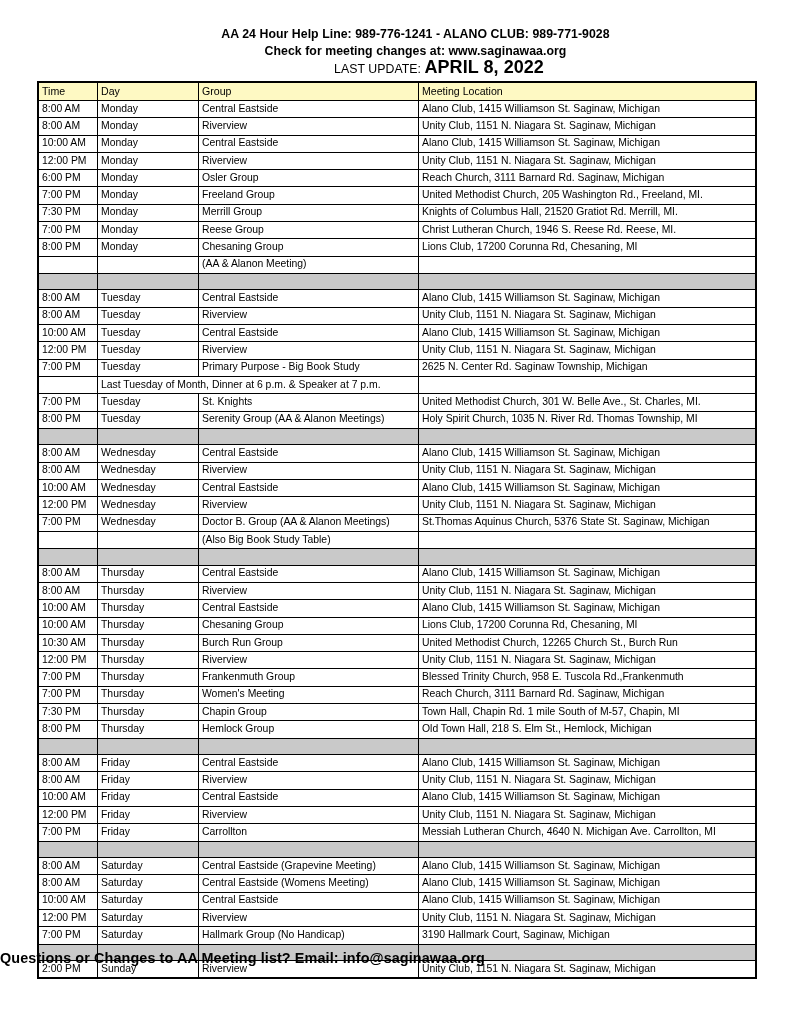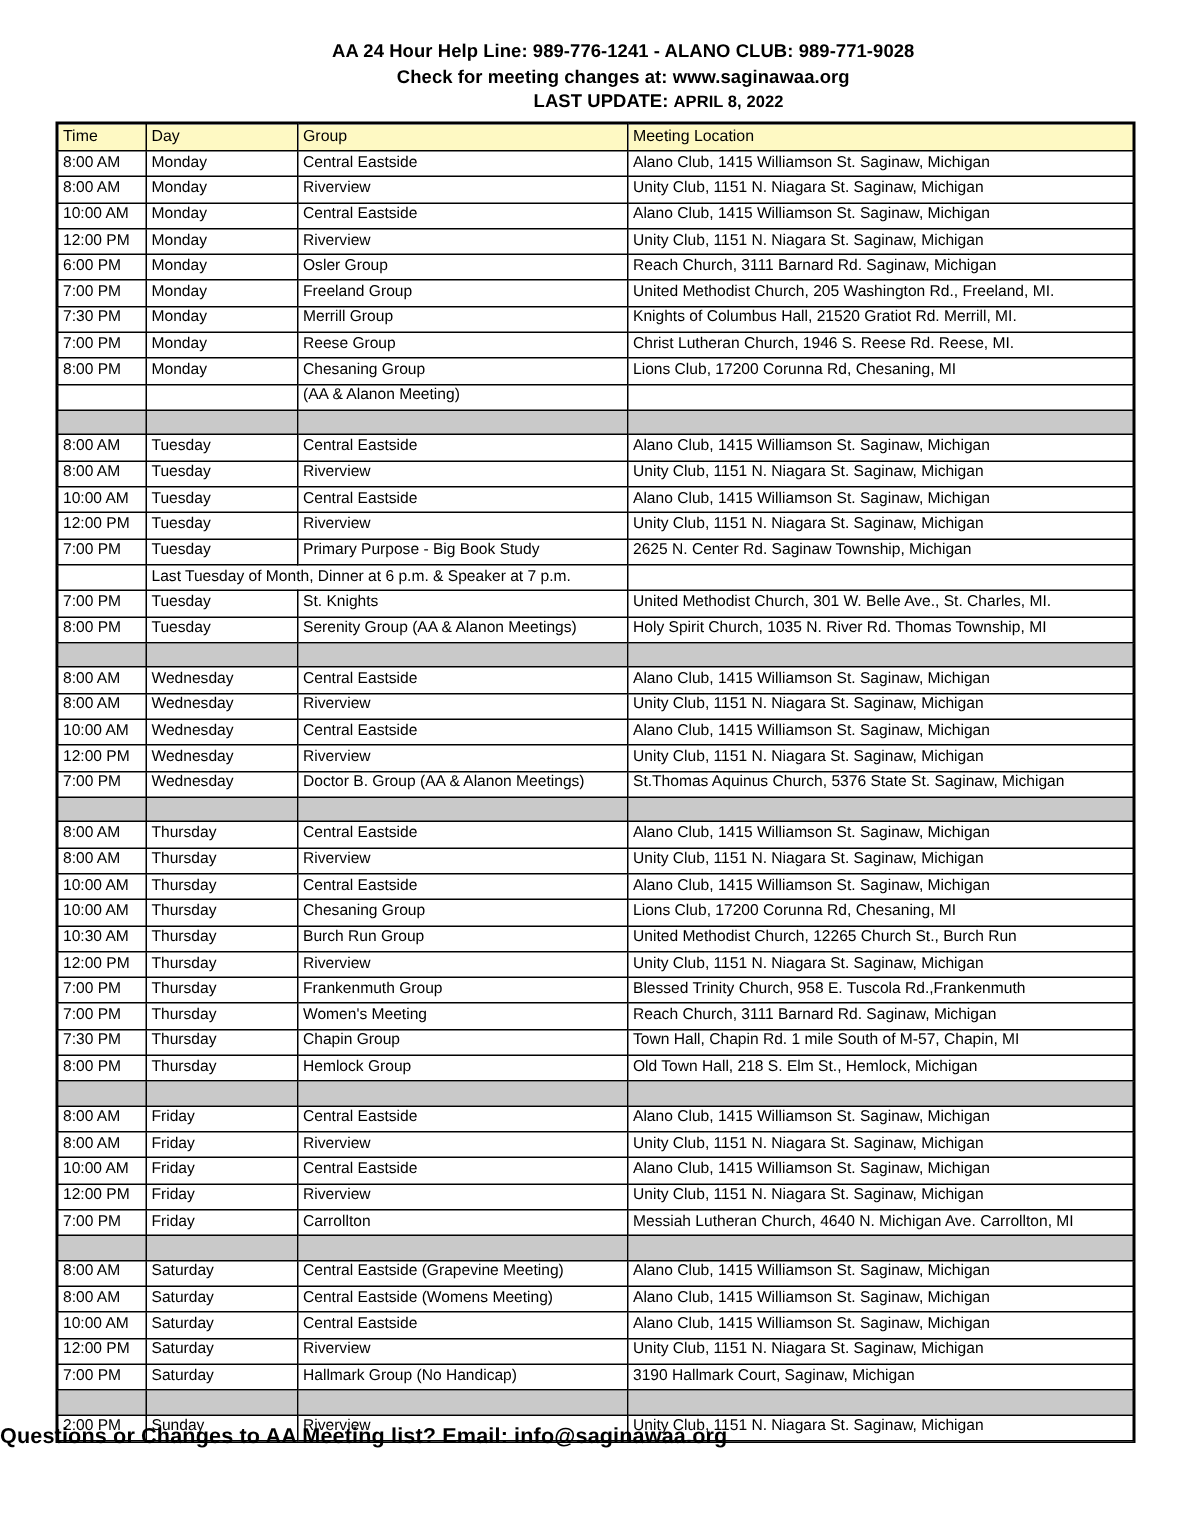--- a/index.html
+++ b/index.html
@@ -32,22 +32,22 @@
   .header-line {
     font-size: 12.3px;
     font-weight: bold;
     line-height: 16.5px;
     letter-spacing: 0.05px;
     white-space: nowrap;
   }
   .header-line.last-update {
     font-size: 12.3px;
   }
-  .last-update-label { font-weight: bold; margin-left: 47px; }
-  .last-update-date  { font-weight: bold; font-size: 11px; }
+  .last-update-label { font-weight: normal; margin-left: 47px; }
+  .last-update-date  { font-weight: bold; font-size: 18px; }
 
   
   .table-wrap {
     position: absolute;
     left: 38px;
     top: 82px;
     width: 717px;
   }
   table.sched {
     border-collapse: collapse;
@@ -266,20 +266,26 @@
             <td>Wednesday</td>
             <td>Riverview</td>
             <td>Unity Club, 1151 N. Niagara St.  Saginaw, Michigan</td>
           </tr>
           <tr>
             <td>7:00 PM</td>
             <td>Wednesday</td>
             <td>Doctor B. Group (AA &amp; Alanon Meetings)</td>
             <td>St.Thomas Aquinus Church,  5376 State St. Saginaw, Michigan</td>
           </tr>
+          <tr>
+            <td></td>
+            <td></td>
+            <td>(Also Big Book Study Table)</td>
+            <td></td>
+          </tr>
           <tr class="spacer-row">
             <td class="empty"></td>
             <td class="empty"></td>
             <td class="empty"></td>
             <td class="empty"></td>
           </tr>
           <tr>
             <td>8:00 AM</td>
             <td>Thursday</td>
             <td>Central Eastside</td>

